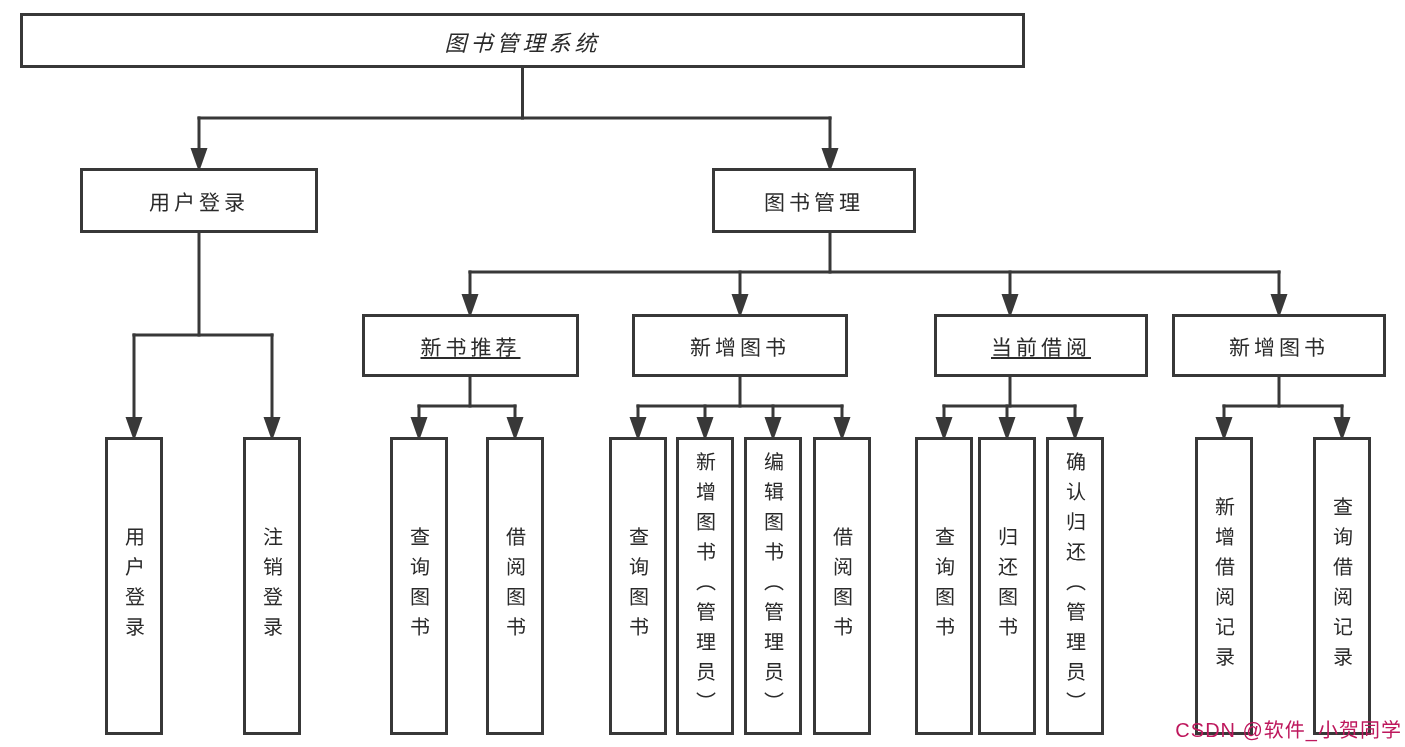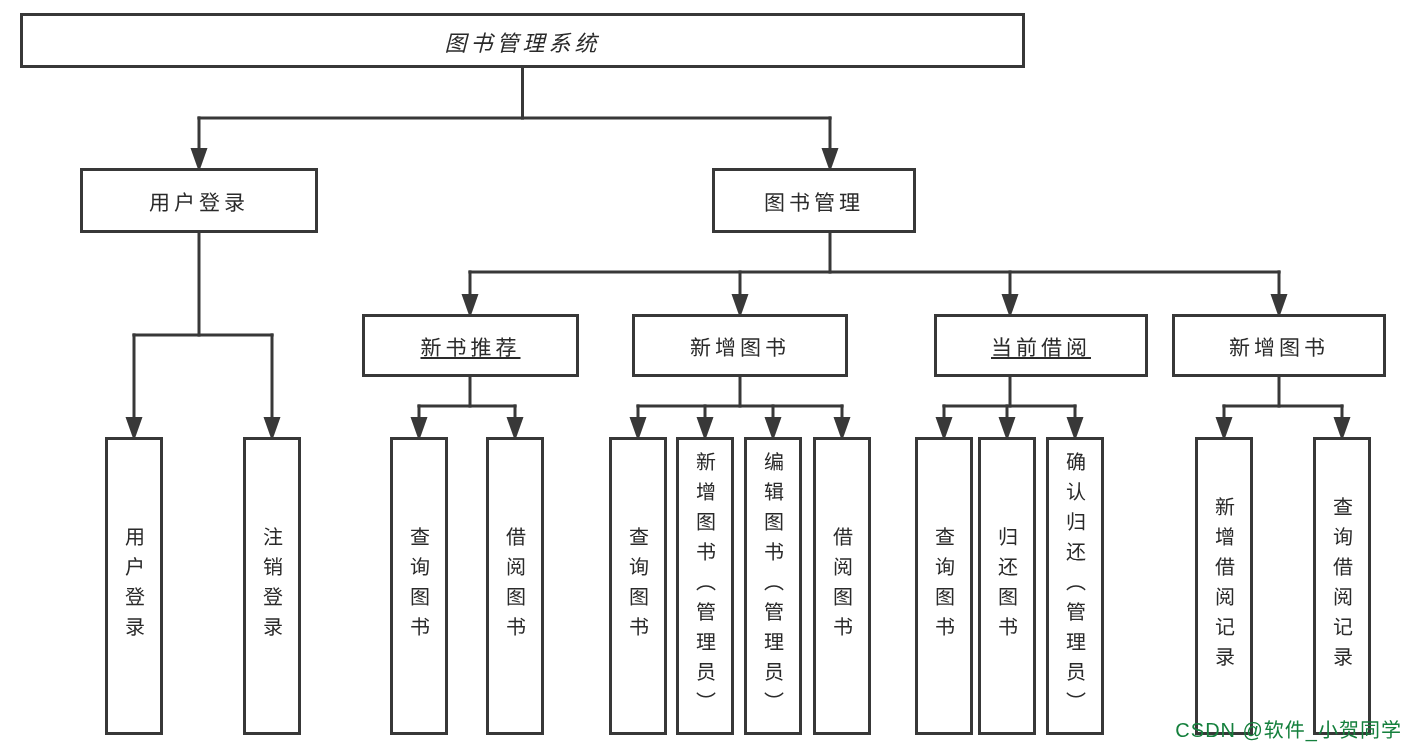--- a/index.html
+++ b/index.html
@@ -61,21 +61,21 @@
   #n-leaf-7  { left: 813px;  }
   #n-leaf-8  { left: 915px;  }
   #n-leaf-9  { left: 978px;  }
   #n-leaf-10 { left: 1046px; }
   #n-leaf-11 { left: 1195px; }
   #n-leaf-12 { left: 1313px; }
   .watermark {
     position: absolute;
     right: 3px; bottom: 4px;
     font-size: 20px;
-    color: #15803d;
+    color: #be185d;
     letter-spacing: 1px;
     z-index: 5;
     white-space: nowrap;
   }
 </style>
 </head>
 <body>
 
 <div class="canvas">
 

